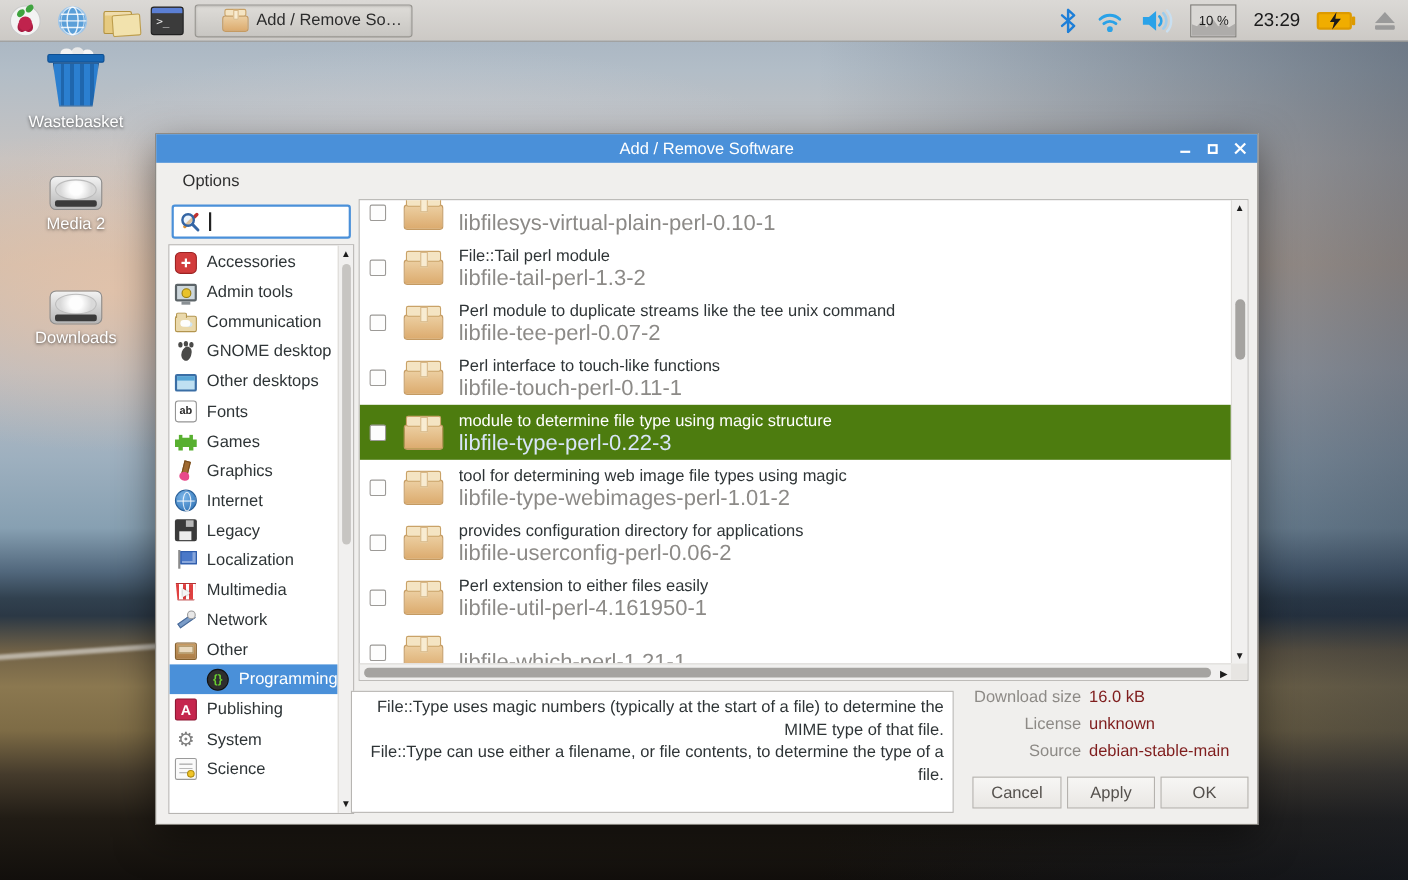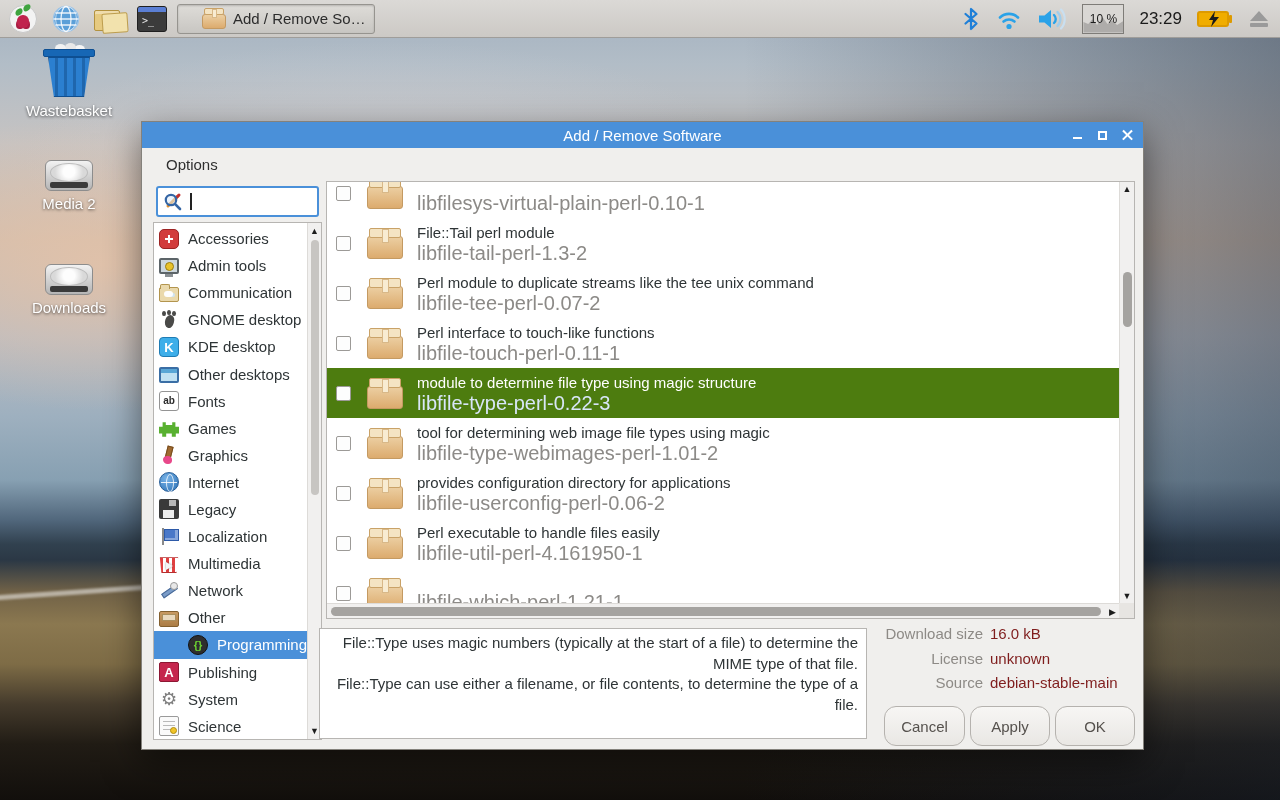--- a/index.html
+++ b/index.html
@@ -189,21 +189,21 @@
   .sb-corner { position:absolute; right:0; bottom:0; width:15px; height:15px; background:#e7e5e2; }
 
   
   .descbox { position:absolute; left:177px; top:506px; width:548px; height:111px; background:#fff; border:1px solid #b7b5b2;
     padding:4px 8px; font-size:15px; line-height:20.5px; color:#2e3436;text-align:right; }
   .details { position:absolute; left:737px; top:503px; width:256px; }
   .drow { display:flex; align-items:center; margin-bottom:7.5px; }
   .dlab { width:104px; text-align:right; font-size:15px; color:#8d8a86; flex:0 0 104px; }
   .dval { margin-left:7px; font-size:15px; color:#7f1d1d; white-space:nowrap; }
   .btnrow { display:flex; justify-content:flex-end; gap:5px; margin-top:15px; }
-  .btn { height:40px; background:linear-gradient(#f7f6f4,#e9e7e4); border:1px solid #b5b2ae; border-radius:12px;
+  .btn { height:29px; background:linear-gradient(#f7f6f4,#e9e7e4); border:1px solid #b5b2ae; border-radius:0;
     font-size:15px; color:#55514d; display:flex; align-items:center; justify-content:center; font-family:"Liberation Sans",sans-serif; }
   .btn-cancel { width:81px; } .btn-apply { width:80px; } .btn-ok { width:80px; }
 </style>
 </head>
 <body>
 
 <div class="desktop">
   <div class="road-stripe"></div>
 </div>
 
@@ -326,24 +326,20 @@
         </div>
       <div class="cat-row">
           <span class="cicon i-communication"></span>
           <span class="clabel">Communication</span>
         </div>
       <div class="cat-row">
           <span class="cicon i-gnome"></span>
           <span class="clabel">GNOME desktop</span>
         </div>
       <div class="cat-row">
-          <span class="cicon i-kde"></span>
-          <span class="clabel">KDE desktop</span>
-        </div>
-      <div class="cat-row">
           <span class="cicon i-other-desktops"></span>
           <span class="clabel">Other desktops</span>
         </div>
       <div class="cat-row">
           <span class="cicon i-fonts"></span>
           <span class="clabel">Fonts</span>
         </div>
       <div class="cat-row">
           <span class="cicon i-games"></span>
           <span class="clabel">Games</span>
@@ -465,21 +461,21 @@
           </span>
         <span class="ptext"><span class="ptitle">provides configuration directory for applications</span><br><span class="pname">libfile-userconfig-perl-0.06-2</span></span>
       </div>
       <div class="pkg-row">
         <span class="checkbox"></span>
         <span class="pbox">
             <span class="pb-main"></span>
             <span class="pb-flap"></span>
             <span class="pb-tape"></span>
           </span>
-        <span class="ptext"><span class="ptitle">Perl executable to handle files easily</span><br><span class="pname">libfile-util-perl-4.161950-1</span></span>
+        <span class="ptext"><span class="ptitle">Perl extension to either files easily</span><br><span class="pname">libfile-util-perl-4.161950-1</span></span>
       </div>
       <div class="pkg-row">
         <span class="checkbox"></span>
         <span class="pbox">
             <span class="pb-main"></span>
             <span class="pb-flap"></span>
             <span class="pb-tape"></span>
           </span>
         <span class="ptext"><br><span class="pname">libfile-which-perl-1.21-1</span></span>
       </div>

